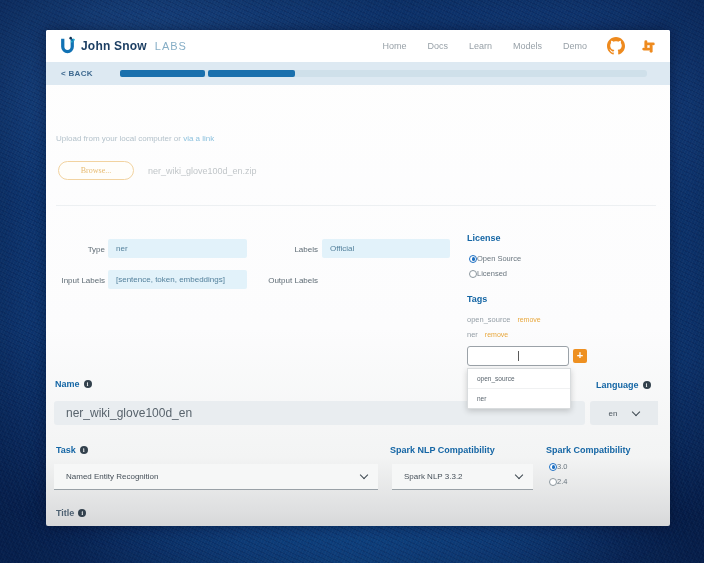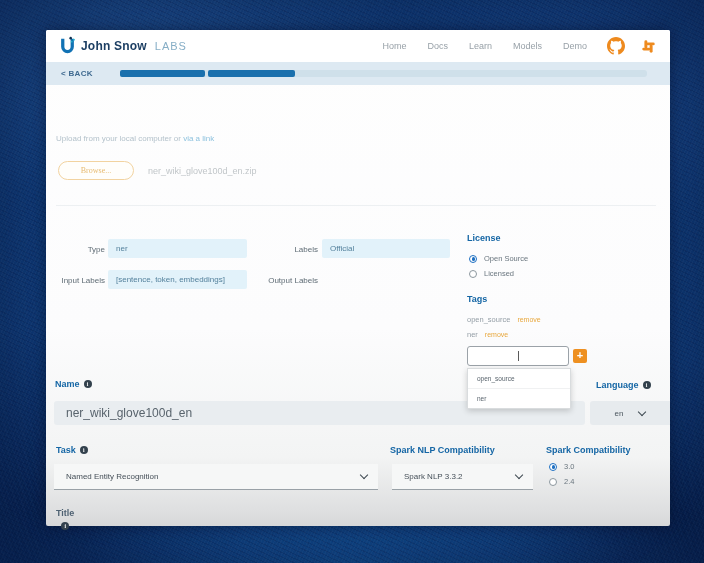--- a/index.html
+++ b/index.html
@@ -48,21 +48,21 @@
   .browse{position:absolute;left:12px;top:131px;width:76px;height:19px;border:1px solid #f2d3a0;
     border-radius:10px;background:#fffefb;color:#e7bb72;font-size:8px;display:flex;align-items:center;
     justify-content:center;cursor:pointer;box-sizing:border-box;font-family:Liberation Serif, serif;}
   .fname{position:absolute;left:102px;top:136px;font-size:9px;color:#c1c6c9;}
   .divider{position:absolute;left:10px;right:14px;top:175px;height:1px;background:#edf0f2;}
   
   .flabel{position:absolute;font-size:8px;color:#5f6c75;text-align:right;}
   .finput{position:absolute;height:19px;background:#e2f2fa;border-radius:2px;font-size:8px;color:#54819c;
     line-height:19px;padding-left:8px;box-sizing:border-box;overflow:hidden;white-space:nowrap;}
   .heading{position:absolute;font-size:9px;font-weight:bold;color:#1566a5;display:flex;align-items:center;gap:4px;}
-  .radio-row{position:absolute;display:flex;align-items:center;gap:7px;font-size:7.5px;color:#6a767f;cursor:pointer;}
+  .radio-row{position:absolute;display:flex;align-items:center;gap:0;font-size:7.5px;color:#6a767f;cursor:pointer;}
   .radio{width:8px;height:8px;border:1px solid #8c979e;border-radius:50%;box-sizing:border-box;position:relative;background:#fff;}
   .radio.sel{border-color:#1d6fc2;}
   .radio.sel::after{content:"";position:absolute;left:1.5px;top:1.5px;width:3.5px;height:3.5px;border-radius:50%;background:#1d6fc2;}
   .tag-row{position:absolute;font-size:7.5px;color:#949ea6;display:flex;align-items:baseline;gap:7px;}
   .remove{font-size:7px;color:#e8a83e;cursor:pointer;}
   .tag-input{position:absolute;left:421px;top:316px;width:102px;height:20px;border:1.5px solid #9ba2a8;
     border-radius:3px;background:#fff;box-sizing:border-box;cursor:text;}
   .caret{position:absolute;left:50%;top:4px;width:1px;height:10px;background:#5a5a5a;}
   .plus-btn{position:absolute;left:527px;top:319px;width:14px;height:14px;background:#ee9021;border-radius:2px;
     color:#fff;font-size:11px;font-weight:bold;line-height:13px;text-align:center;cursor:pointer;}
@@ -73,21 +73,21 @@
   .info{width:8px;height:8px;border-radius:50%;background:#33414d;position:relative;flex:0 0 auto;}
   .info::after{content:"i";position:absolute;left:0;top:0;width:8px;height:8px;color:#fff;font-size:5.5px;
     line-height:8px;text-align:center;font-family:"Liberation Serif",serif;}
   .big-input{position:absolute;background:#e9edf0;border-radius:3px;font-size:12px;color:#59646d;
     box-sizing:border-box;overflow:hidden;white-space:nowrap;}
   .select{position:absolute;display:flex;align-items:center;box-sizing:border-box;font-size:8px;cursor:pointer;}
   .chev{width:5px;height:5px;border-right:1.4px solid #3c4750;border-bottom:1.4px solid #3c4750;
     transform:rotate(45deg);margin-top:-3px;flex:0 0 auto;}
   .flat-select{background:#f6f7f7;border-bottom:1px solid #99a1a7;color:#454f58;justify-content:space-between;
     padding:0 11px 0 12px;height:26px;}
-  .lang-select{left:544px;top:371px;width:80px;height:24px;background:#e7ebee;border-radius:3px 0 0 3px;
+  .lang-select{left:544px;top:371px;width:68px;height:24px;background:#e7ebee;border-radius:3px 0 0 3px;
     color:#4c575f;justify-content:center;gap:16px;}
   .muted-heading{color:#4e6172;}
 </style>
 </head>
 <body>
 
 <div class="vignette"></div>
 
 <div class="panel">
 
@@ -213,18 +213,18 @@
   <div class="heading" style="left:500px;top:415px;">Spark Compatibility</div>
   <div class="radio-row" style="left:503px;top:432px;">
     <span class="radio sel"></span>
     <span>3.0</span>
   </div>
   <div class="radio-row" style="left:503px;top:447px;">
     <span class="radio"></span>
     <span>2.4</span>
   </div>
 
-  <div class="heading muted-heading" style="left:10px;top:478px;flex-direction:column;">
+  <div class="heading muted-heading" style="left:10px;top:478px;">
     <span>Title</span>
     <span class="info"></span>
   </div>
 
 </div>
 
 </body></html>

